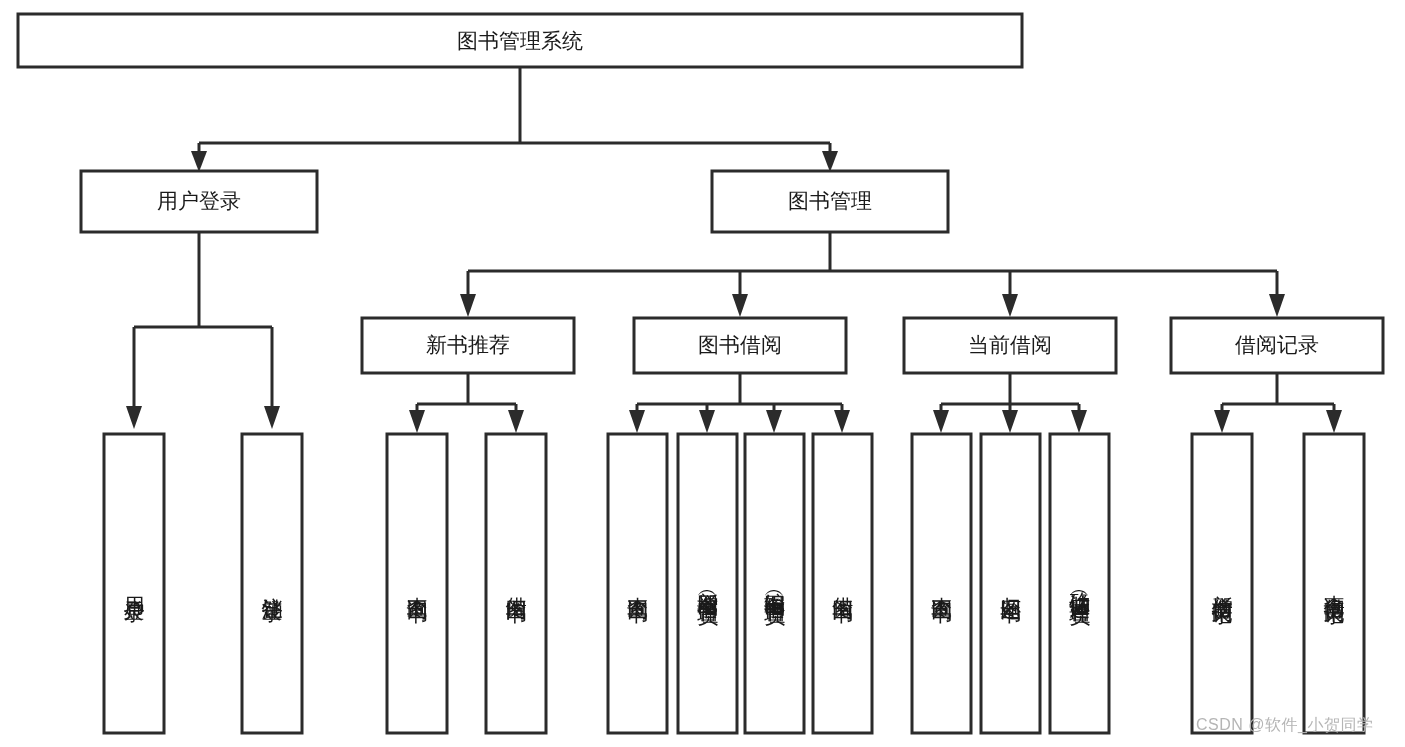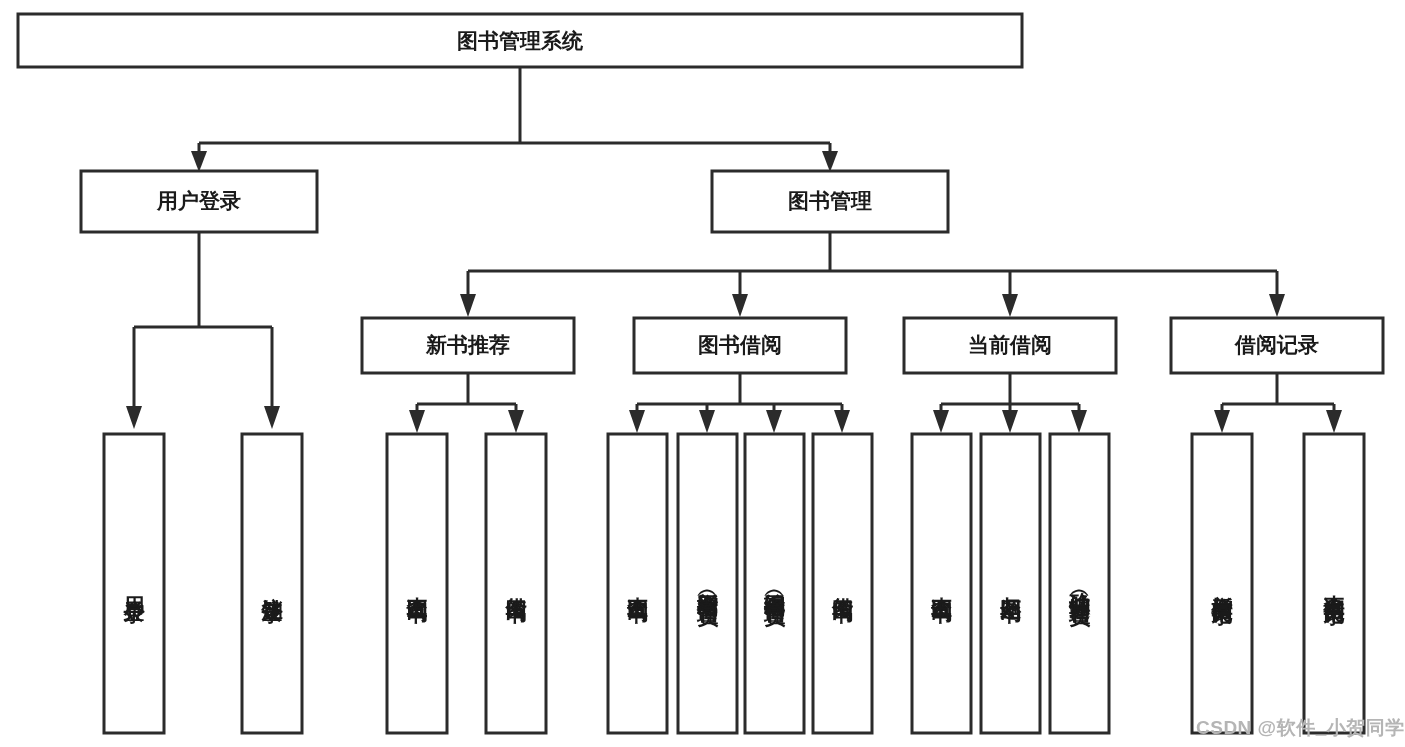--- a/index.html
+++ b/index.html
@@ -11,21 +11,20 @@
     width: 1405px;
     height: 747px;
     font-family: "Liberation Sans", "DejaVu Sans", sans-serif;
     overflow: hidden;
   }
   #diagram-root {
     position: relative;
     width: 1183px;
     height: 747px;
     background: #ffffff;
-    font-weight: bold;
   }
   svg#tree-svg {
     position: absolute;
     left: 0;
     top: 0;
     width: 1405px;
     height: 747px;
     display: block;
   }
   .node-box {
@@ -63,21 +62,21 @@
     align-items: center;
     justify-content: center;
     text-align: center;
     white-space: pre;
     pointer-events: none;
     user-select: none;
   }
   .watermark {
     position: absolute;
     font-family: "Liberation Sans", "DejaVu Sans", sans-serif;
-    font-size: 19px;
+    font-size: 16px;
     color: #b5b5b5;
     white-space: nowrap;
     letter-spacing: 0.5px;
   }
 </style>
 </head>
 <body>
 
 <div id="diagram-root">
 

